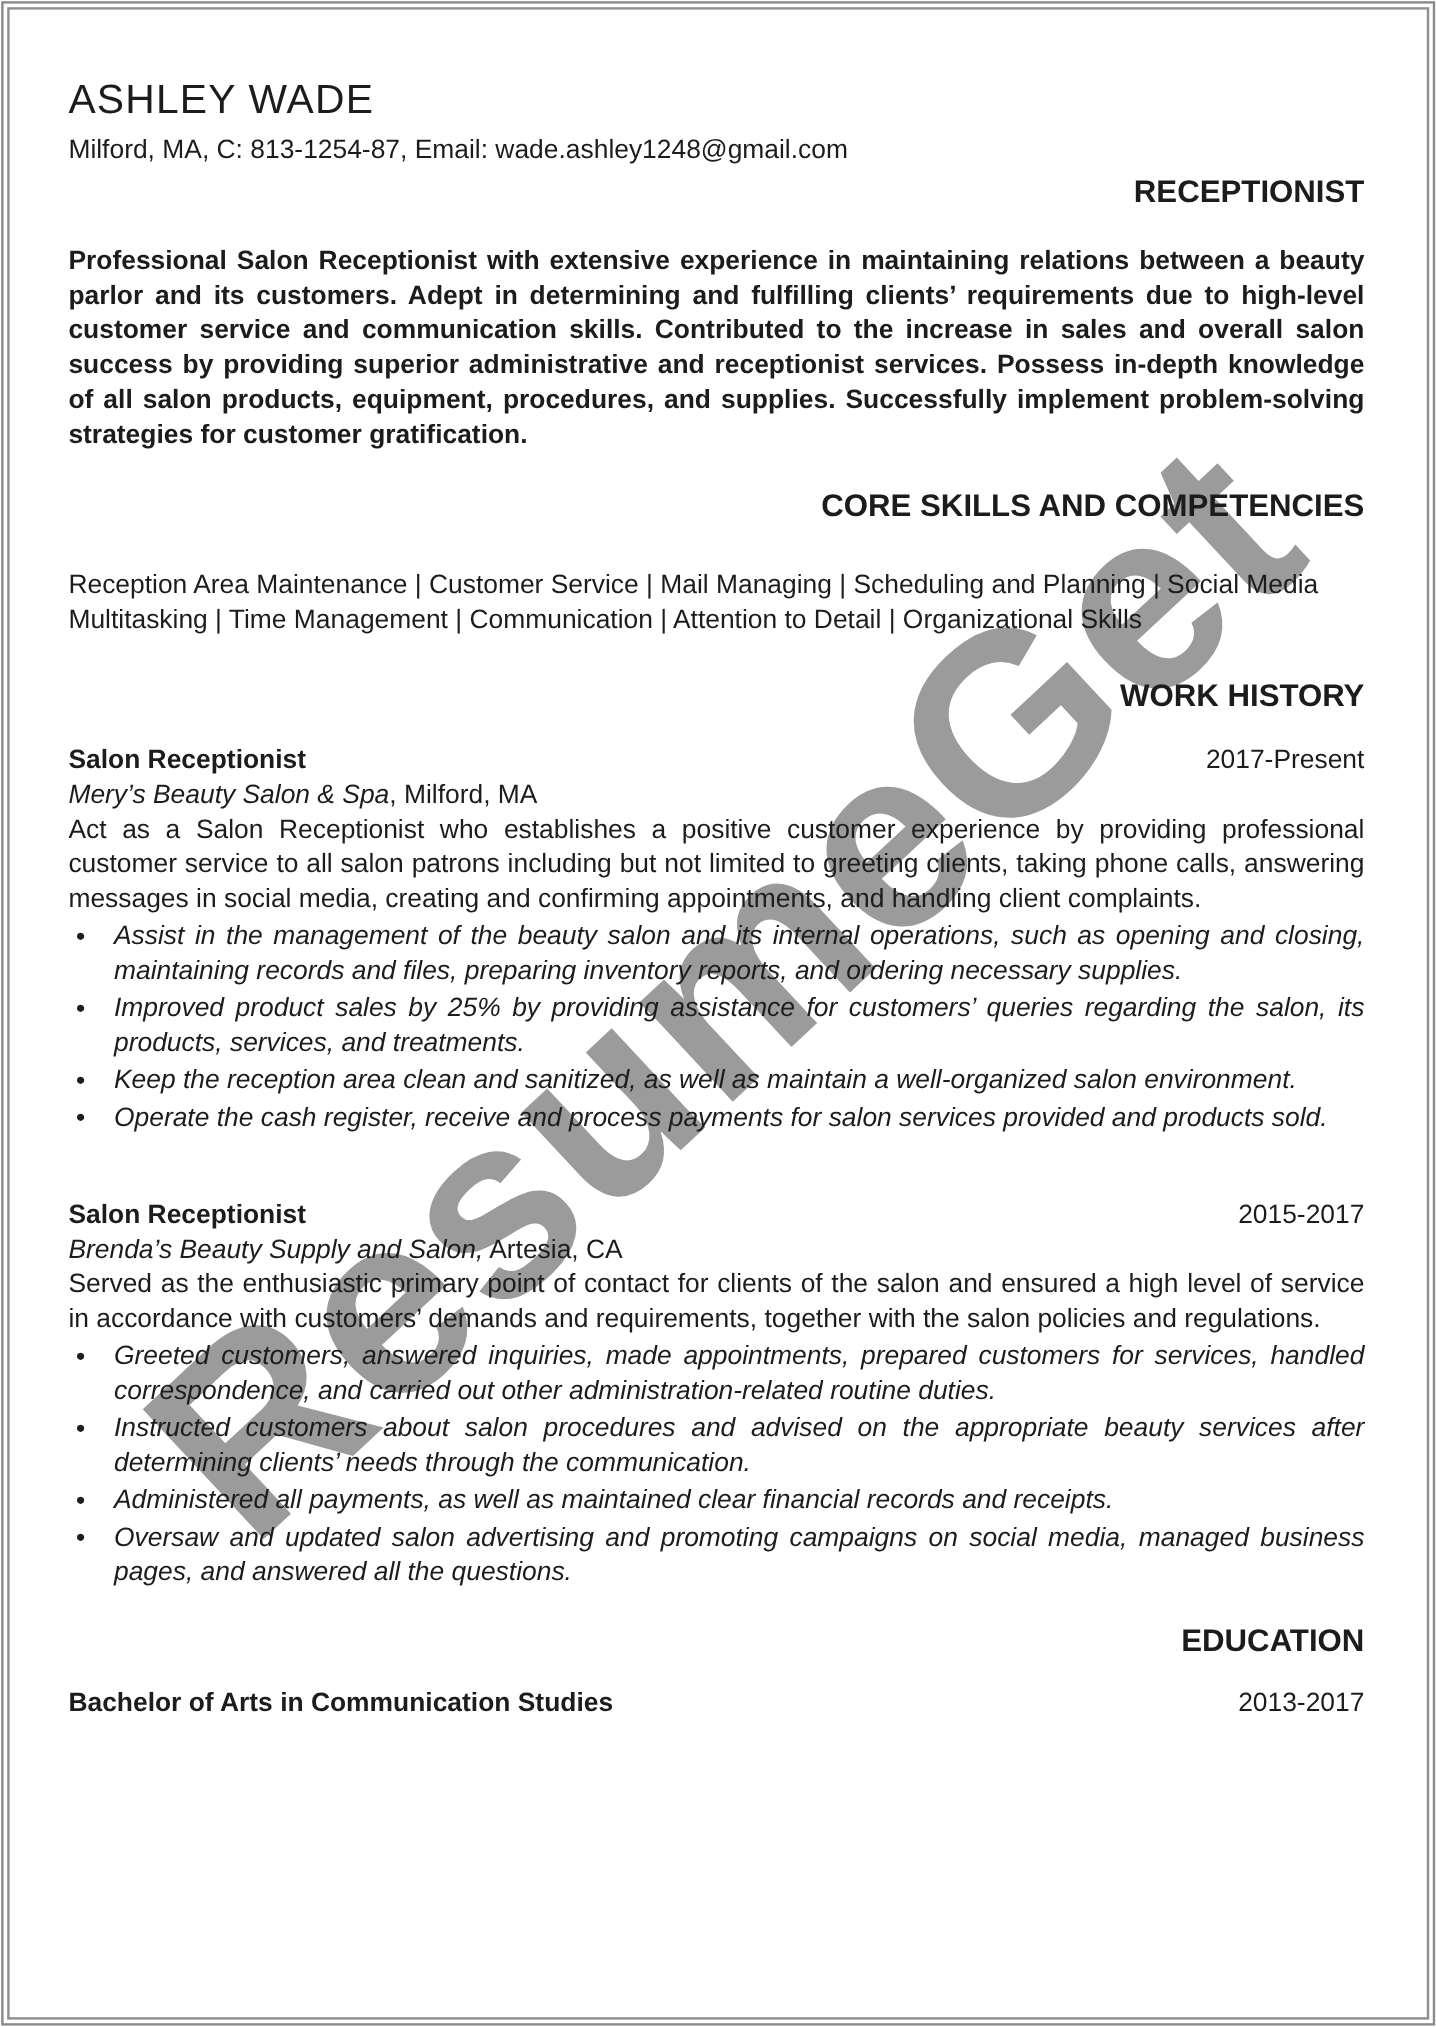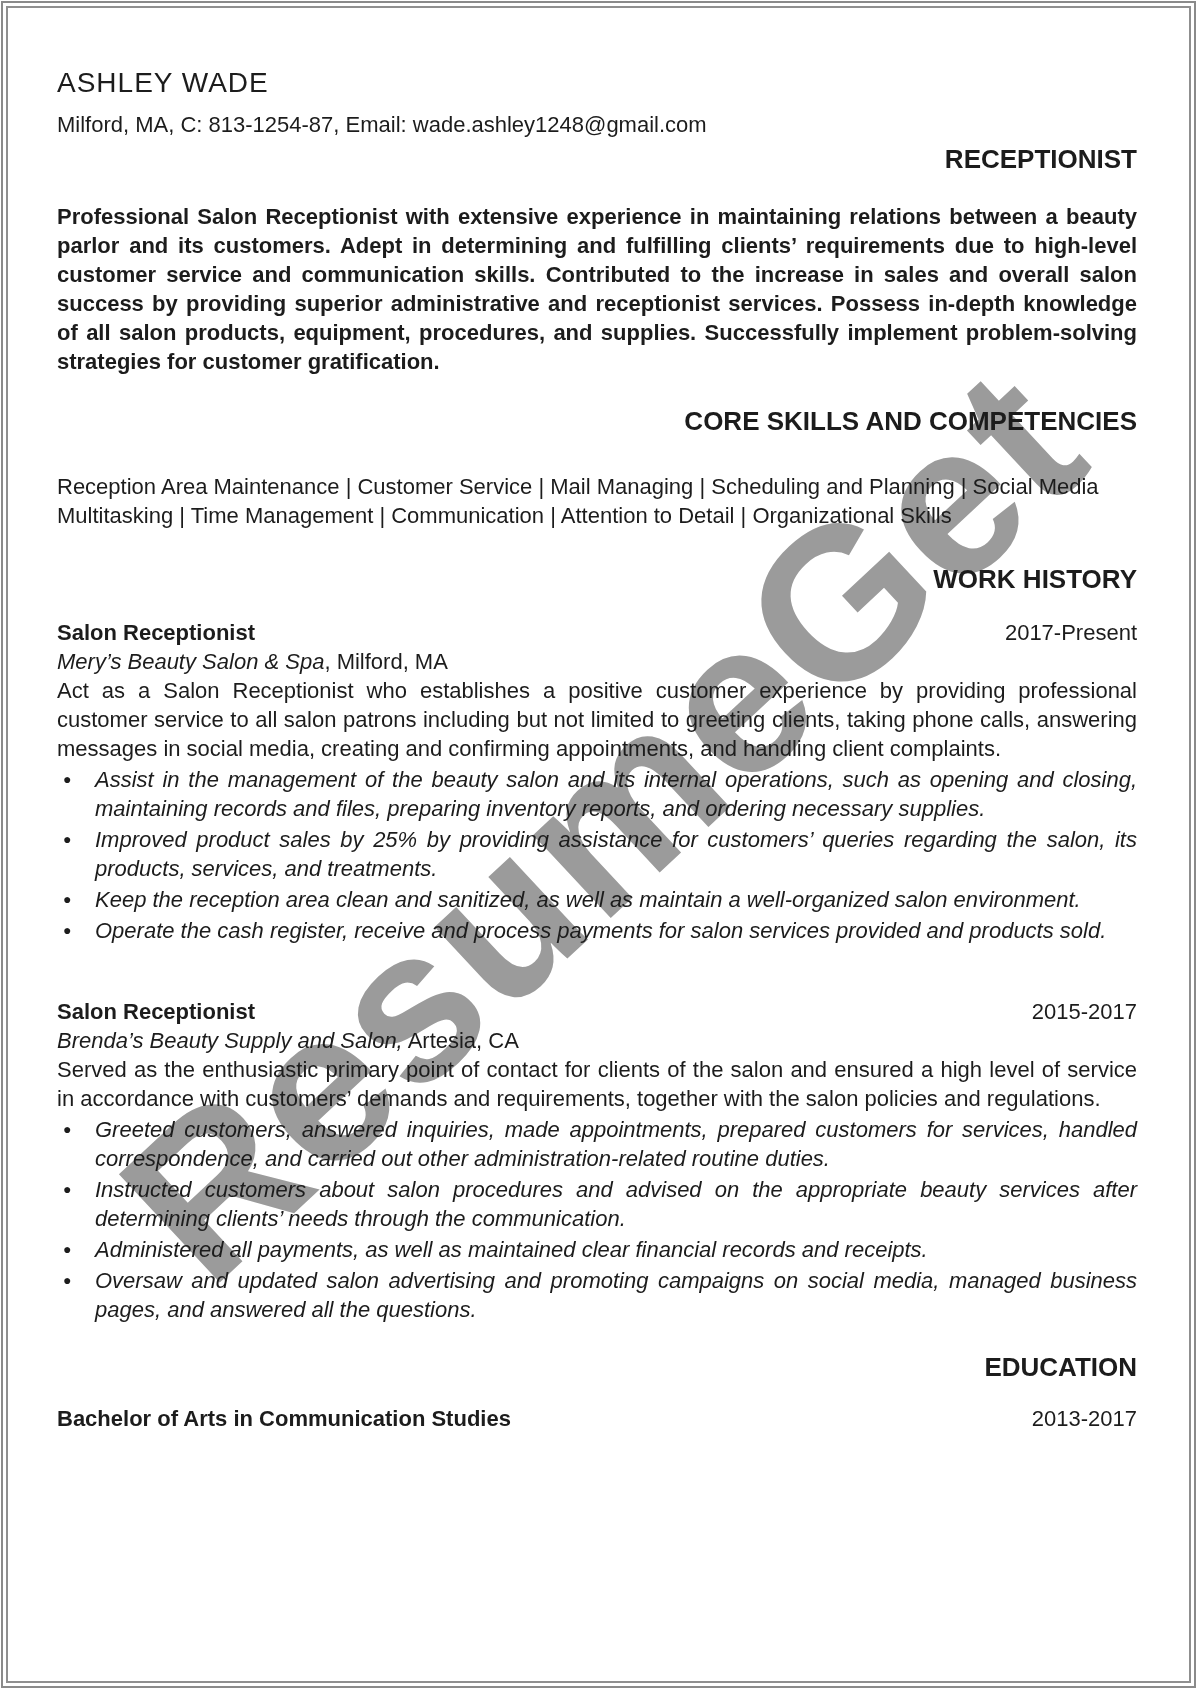--- a/index.html
+++ b/index.html
@@ -37,21 +37,21 @@
     white-space:nowrap;
     user-select:none;
   }
   .content{
     position:absolute;
     left:57px;right:60px;top:48px;
     z-index:2;
     font-size:22px;line-height:29px;
   }
   .name{
-    font-size:28px;line-height:46px;
+    font-size:34px;line-height:46px;
     font-weight:400;
     letter-spacing:1px;
     margin:12px 0 0 0;
   }
   .contact{
     margin-top:6px;
     line-height:26px;
   }
   .section-heading{
     text-align:right;

